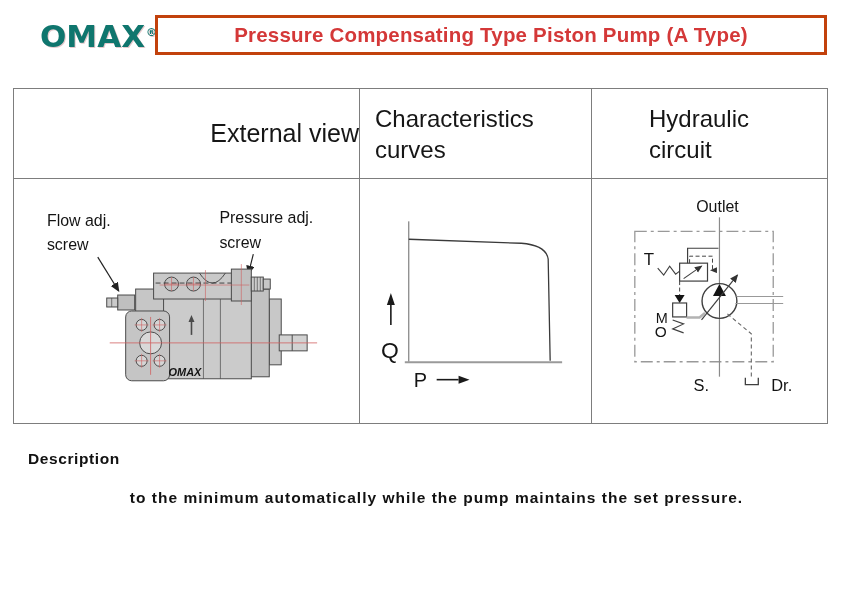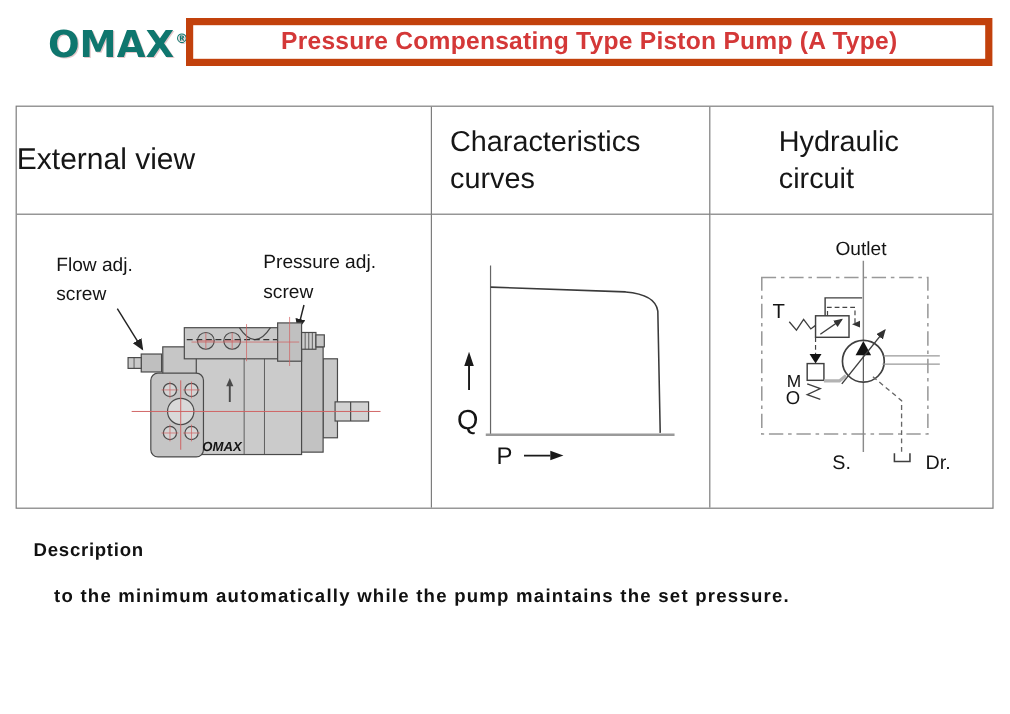--- a/index.html
+++ b/index.html
@@ -11,45 +11,45 @@
   .logo{
     position:absolute;left:18px;top:10px;width:130px;height:46px;
     font-family:"DejaVu Sans", sans-serif;font-weight:bold;
     font-size:31px;color:#0f766e;letter-spacing:0px;line-height:46px;
     text-shadow:1px 1px 0 rgba(150,40,50,.25);
     margin-left:22px;
   }
   .logo .reg{font-size:11px;vertical-align:super;margin-left:1px;}
   .title-box{
     position:absolute;left:155px;top:15px;width:672px;height:40px;
-    border:6px solid #c2410c;box-sizing:border-box;
+    border:3px solid #c2410c;box-sizing:border-box;
     display:flex;align-items:center;justify-content:center;
     color:#d43838;font-weight:bold;font-size:20.5px;letter-spacing:.2px;
     white-space:nowrap;
   }
   
   .main-table{
     position:absolute;left:13px;top:88px;width:815px;height:336px;
     border:1.5px solid #7d7d7d;box-sizing:border-box;
     display:grid;grid-template-columns:346px 232px 1fr;grid-template-rows:90px 1fr;
   }
   .cell{box-sizing:border-box;}
   .cell.rb{border-right:1.5px solid #7d7d7d;}
   .cell.bb{border-bottom:1.5px solid #7d7d7d;}
   .hdr{font-size:24px;color:#161616;display:flex;align-items:center;line-height:31px;}
-  .hdr.center{justify-content:flex-start;font-size:25px;}
+  .hdr.center{justify-content:flex-end;font-size:25px;}
   .hdr.pad2{padding-left:15px;}
   .hdr.pad3{padding-left:57px;padding-right:30px;}
   .panel svg{display:block;width:100%;height:100%;}
   svg text{font-family:"Liberation Sans", sans-serif;fill:#141414;}
   
   .description{position:absolute;left:28px;top:438px;width:800px;}
   .desc-heading{font-size:15.5px;font-weight:bold;letter-spacing:.6px;margin:12px 0 21px 0;}
   .desc-line{font-size:15.5px;font-weight:bold;letter-spacing:1.02px;margin:0 0 18px 0;white-space:nowrap;}
-  .desc-line.indent{padding-left:17px;}
+  .desc-line.indent{padding-left:17px;text-align:center;}
 </style>
 </head>
 <body>
 
 <div class="logo"><span>OMAX</span><span class="reg">®</span></div>
 
 <div class="title-box">
   <span>Pressure Compensating Type Piston Pump (A Type)</span>
 </div>
 

